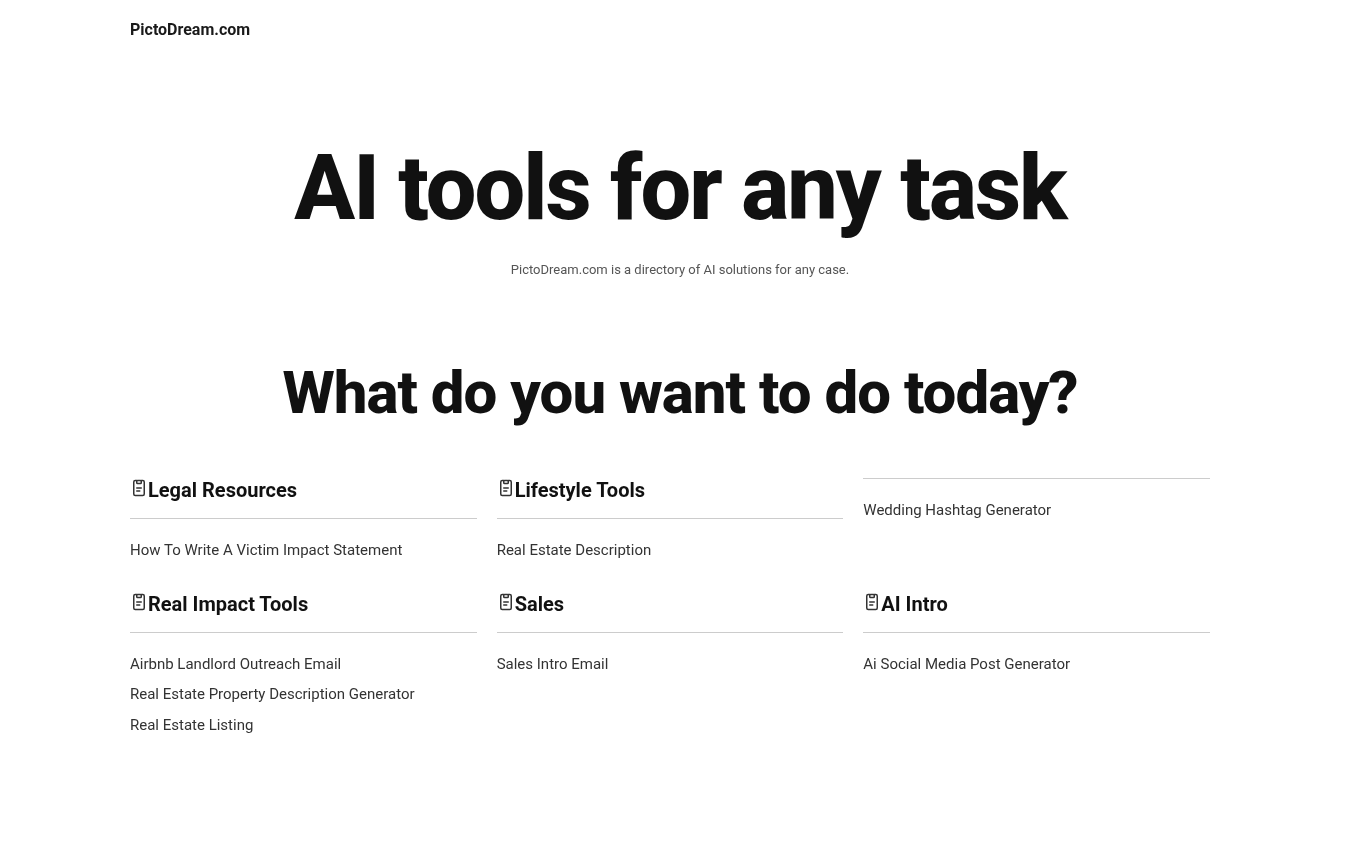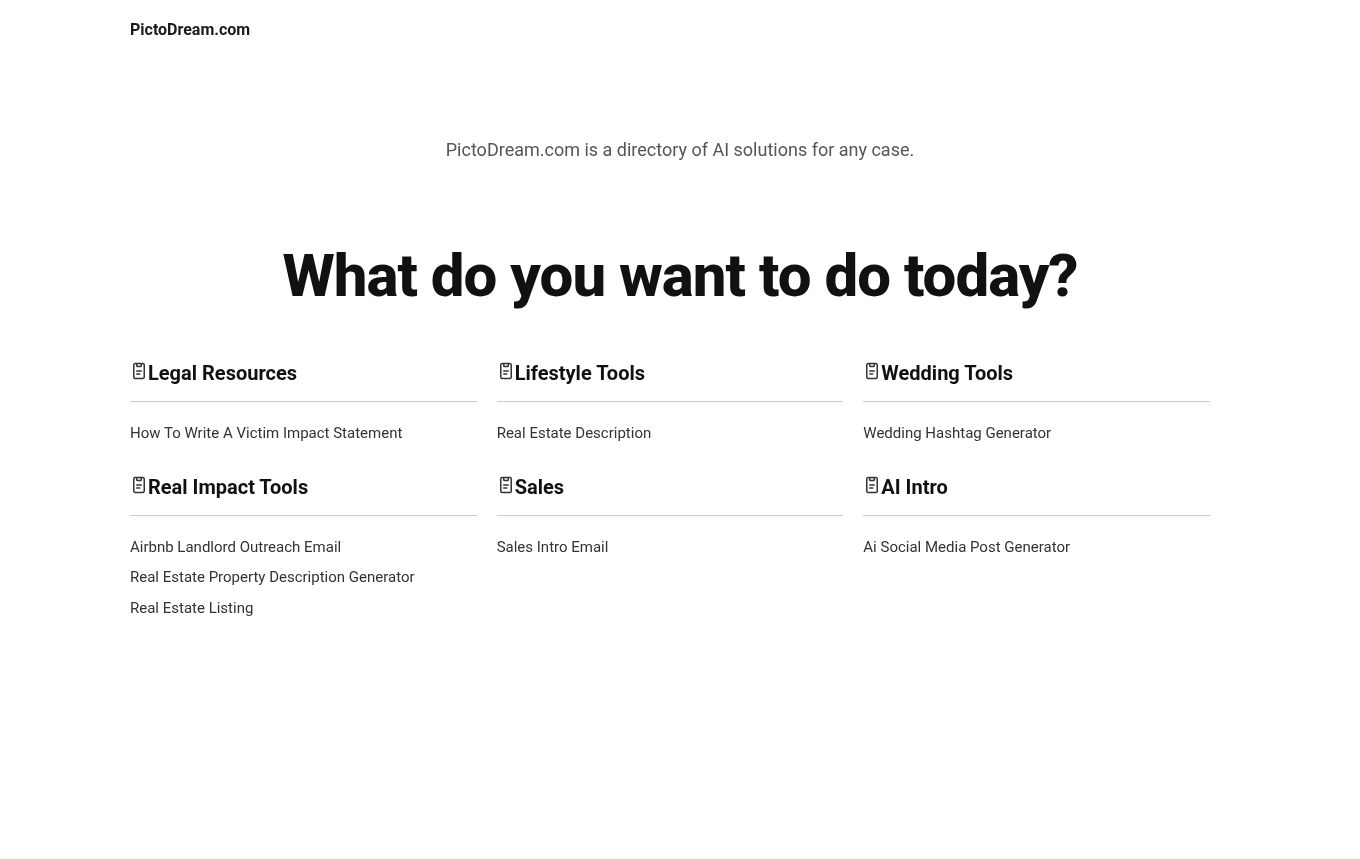--- a/index.html
+++ b/index.html
@@ -37,21 +37,21 @@
     .hero-title {
       font-size: 90px;
       font-weight: 800;
       line-height: 1.1;
       color: #111111;
       margin-bottom: 24px;
       letter-spacing: -2px;
     }
 
     .hero-subtitle {
-      font-size: 18px;
+      font-size: 13px;
       color: #555555;
       font-weight: 400;
     }
 
     .section-title {
       text-align: center;
       font-size: 60px;
       font-weight: 800;
       color: #111111;
       padding: 40px 9px 50px;
@@ -109,20 +109,21 @@
     }
   </style>
 </head>
 <body>
 
 <header>
   <a class="logo">PictoDream.com</a>
 </header>
 
 <section class="hero">
+  <h1 class="hero-title">AI tools for any task</h1>
   <p class="hero-subtitle">PictoDream.com is a directory of AI solutions for any case.</p>
 </section>
 
 <h2 class="section-title">What do you want to do today?</h2>
 
 <div class="categories-grid" id="categories-container">
 <div class="category-card">
       <div class="category-header">
         <span class="category-icon"><svg width="18" height="18" viewBox="0 0 24 24" fill="none" stroke="#333" stroke-width="2" stroke-linecap="round" stroke-linejoin="round">
             <rect x="9" y="2" width="6" height="4" rx="1"></rect>
@@ -146,29 +147,20 @@
             <line x1="9" y1="16" x2="13" y2="16"></line>
           </svg></span>
         <span class="category-header-title">Lifestyle Tools</span>
       </div>
       <div class="category-divider"></div>
       <div class="category-links">
         <a class="category-link" href="#">Real Estate Description</a>
       </div>
     </div>
     <div class="category-card">
-      <div class="category-header">
-        <span class="category-icon"><svg width="18" height="18" viewBox="0 0 24 24" fill="none" stroke="#333" stroke-width="2" stroke-linecap="round" stroke-linejoin="round">
-            <rect x="9" y="2" width="6" height="4" rx="1"></rect>
-            <path d="M9 2H7a2 2 0 0 0-2 2v16a2 2 0 0 0 2 2h10a2 2 0 0 0 2-2V4a2 2 0 0 0-2-2h-2"></path>
-            <line x1="9" y1="12" x2="15" y2="12"></line>
-            <line x1="9" y1="16" x2="13" y2="16"></line>
-          </svg></span>
-        <span class="category-header-title">Wedding Tools</span>
-      </div>
       <div class="category-divider"></div>
       <div class="category-links">
         <a class="category-link" href="#">Wedding Hashtag Generator</a>
       </div>
     </div>
     <div class="category-card">
       <div class="category-header">
         <span class="category-icon"><svg width="18" height="18" viewBox="0 0 24 24" fill="none" stroke="#333" stroke-width="2" stroke-linecap="round" stroke-linejoin="round">
             <rect x="9" y="2" width="6" height="4" rx="1"></rect>
             <path d="M9 2H7a2 2 0 0 0-2 2v16a2 2 0 0 0 2 2h10a2 2 0 0 0 2-2V4a2 2 0 0 0-2-2h-2"></path>

